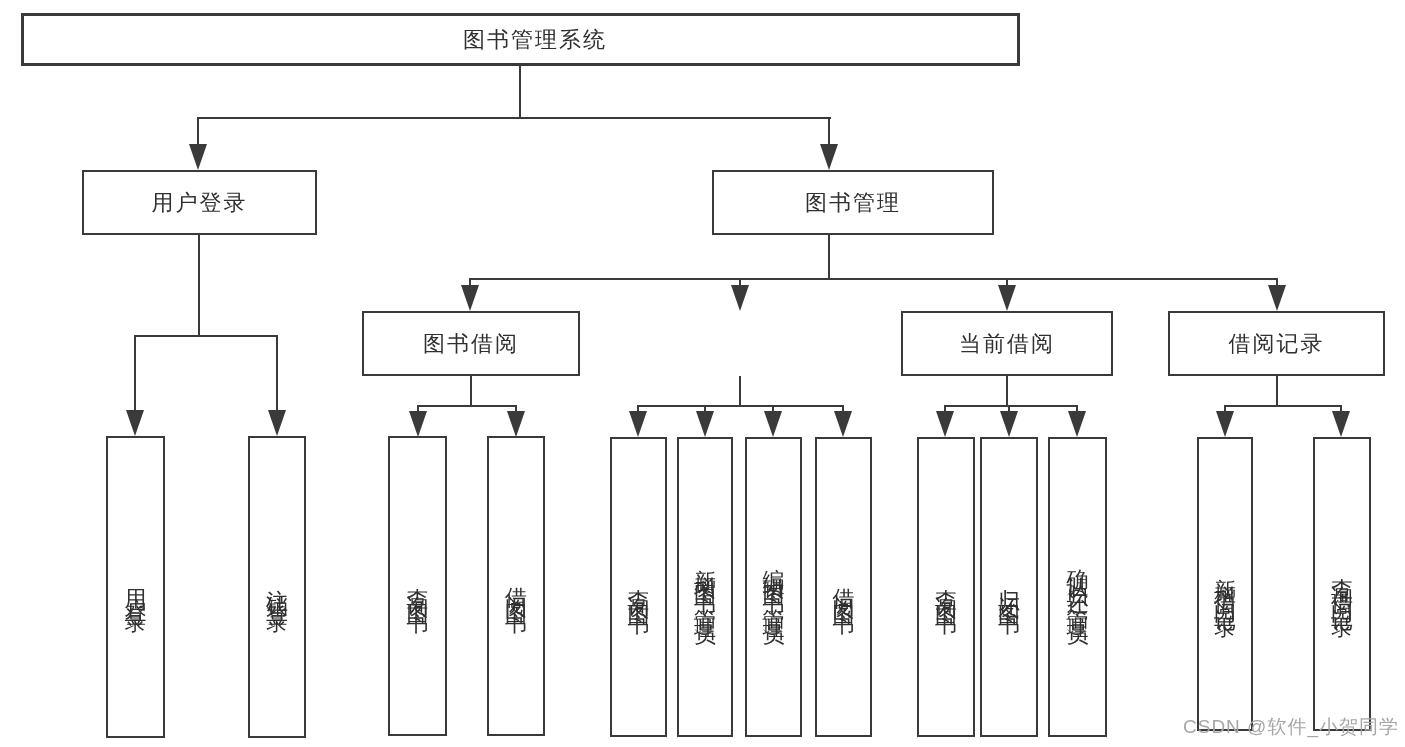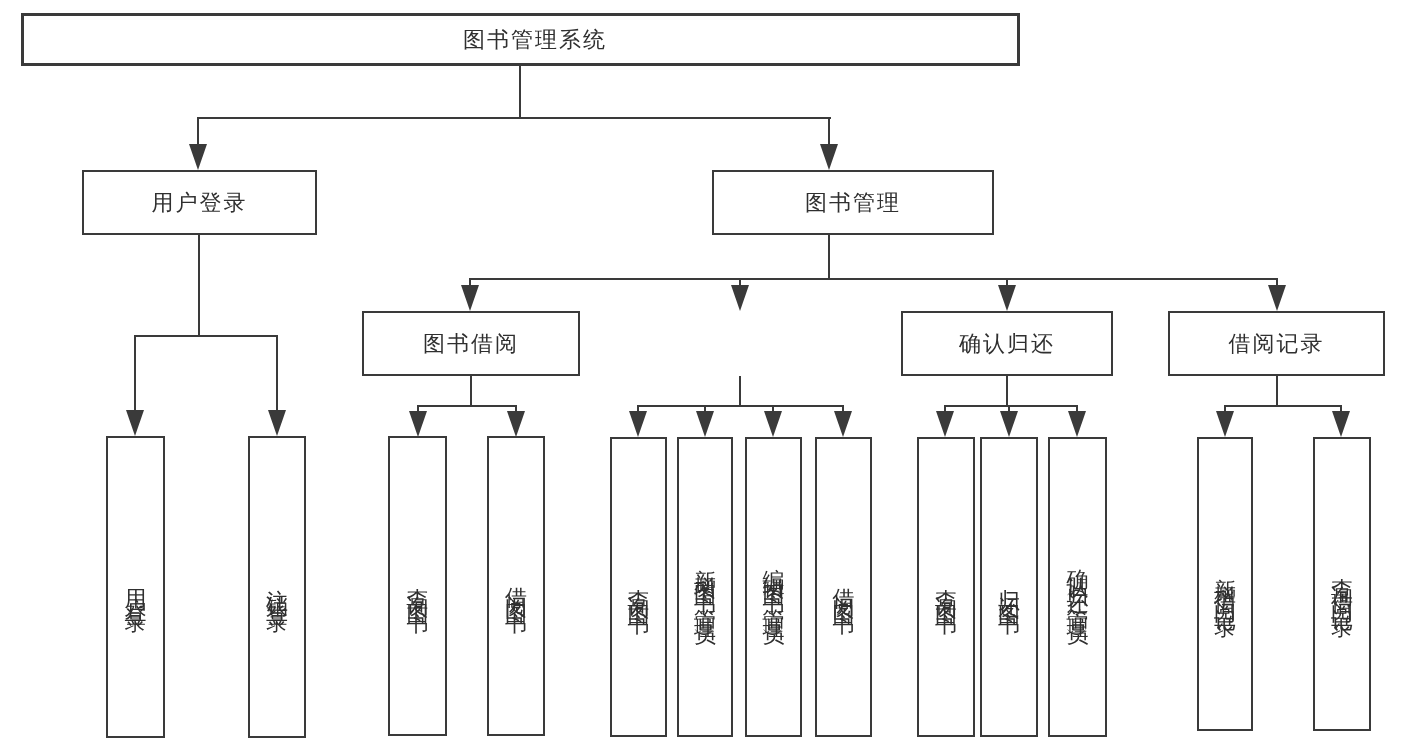--- a/index.html
+++ b/index.html
@@ -72,21 +72,21 @@
   <div class="arr" style="left:731px; top:285px;"></div>
   <div class="v" style="left:1006px; top:278px; height:9px;"></div>
   <div class="arr" style="left:998px; top:285px;"></div>
   <div class="v" style="left:1276px; top:278px; height:9px;"></div>
   <div class="arr" style="left:1268px; top:285px;"></div>
 
   <div class="box" style="left:362px; top:311px; width:218px; height:65px;">
     <span>图书借阅</span>
   </div>
   <div class="box" style="left:901px; top:311px; width:212px; height:65px;">
-    <span>确认归还</span>
+    <span>当前借阅</span>
   </div>
   <div class="box" style="left:1168px; top:311px; width:217px; height:65px;">
     <span>借阅记录</span>
   </div>
 
   <div class="v" style="left:470px; top:376px; height:29px;"></div>
   <div class="h" style="left:417px; top:405px; width:100px;"></div>
   <div class="v" style="left:417px; top:405px; height:8px;"></div>
   <div class="arr" style="left:409px; top:411px;"></div>
   <div class="v" style="left:515px; top:405px; height:8px;"></div>
@@ -156,14 +156,15 @@
     <span>确认归还（管理员）</span>
   </div>
 
   <div class="box vert" style="left:1197px; top:437px; width:56px; height:294px;">
     <span>新增借阅记录</span>
   </div>
   <div class="box vert" style="left:1313px; top:437px; width:58px; height:294px;">
     <span>查询借阅记录</span>
   </div>
 
+  <div class="watermark">CSDN @软件_小贺同学</div>
 
 </div>
 
 </body></html>

